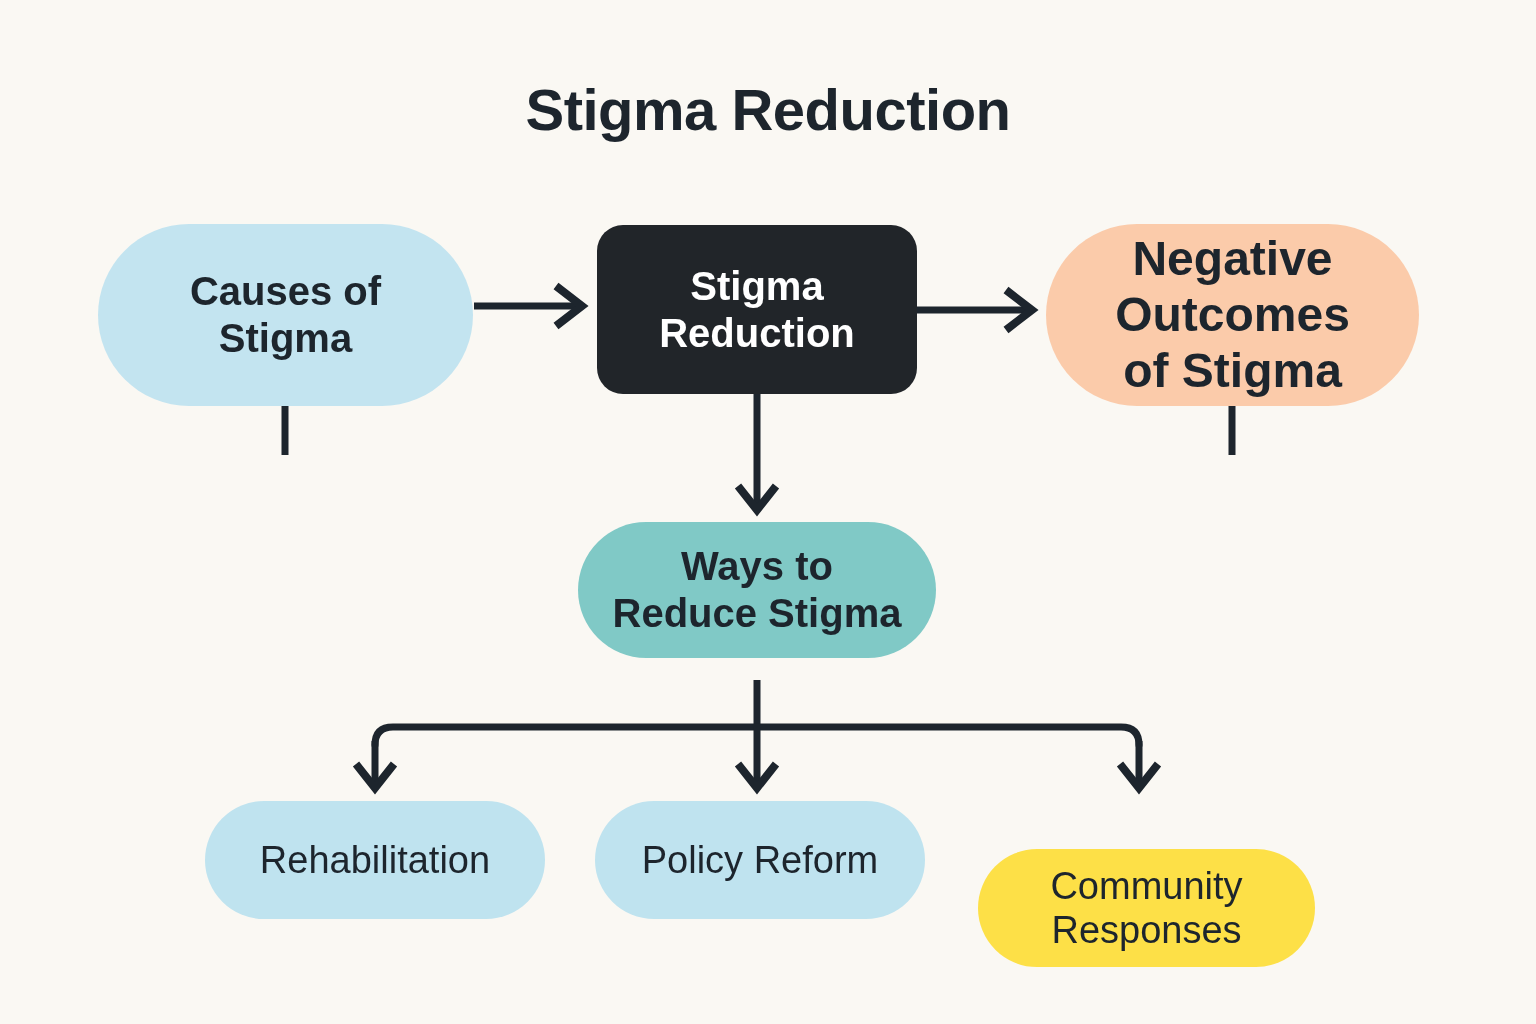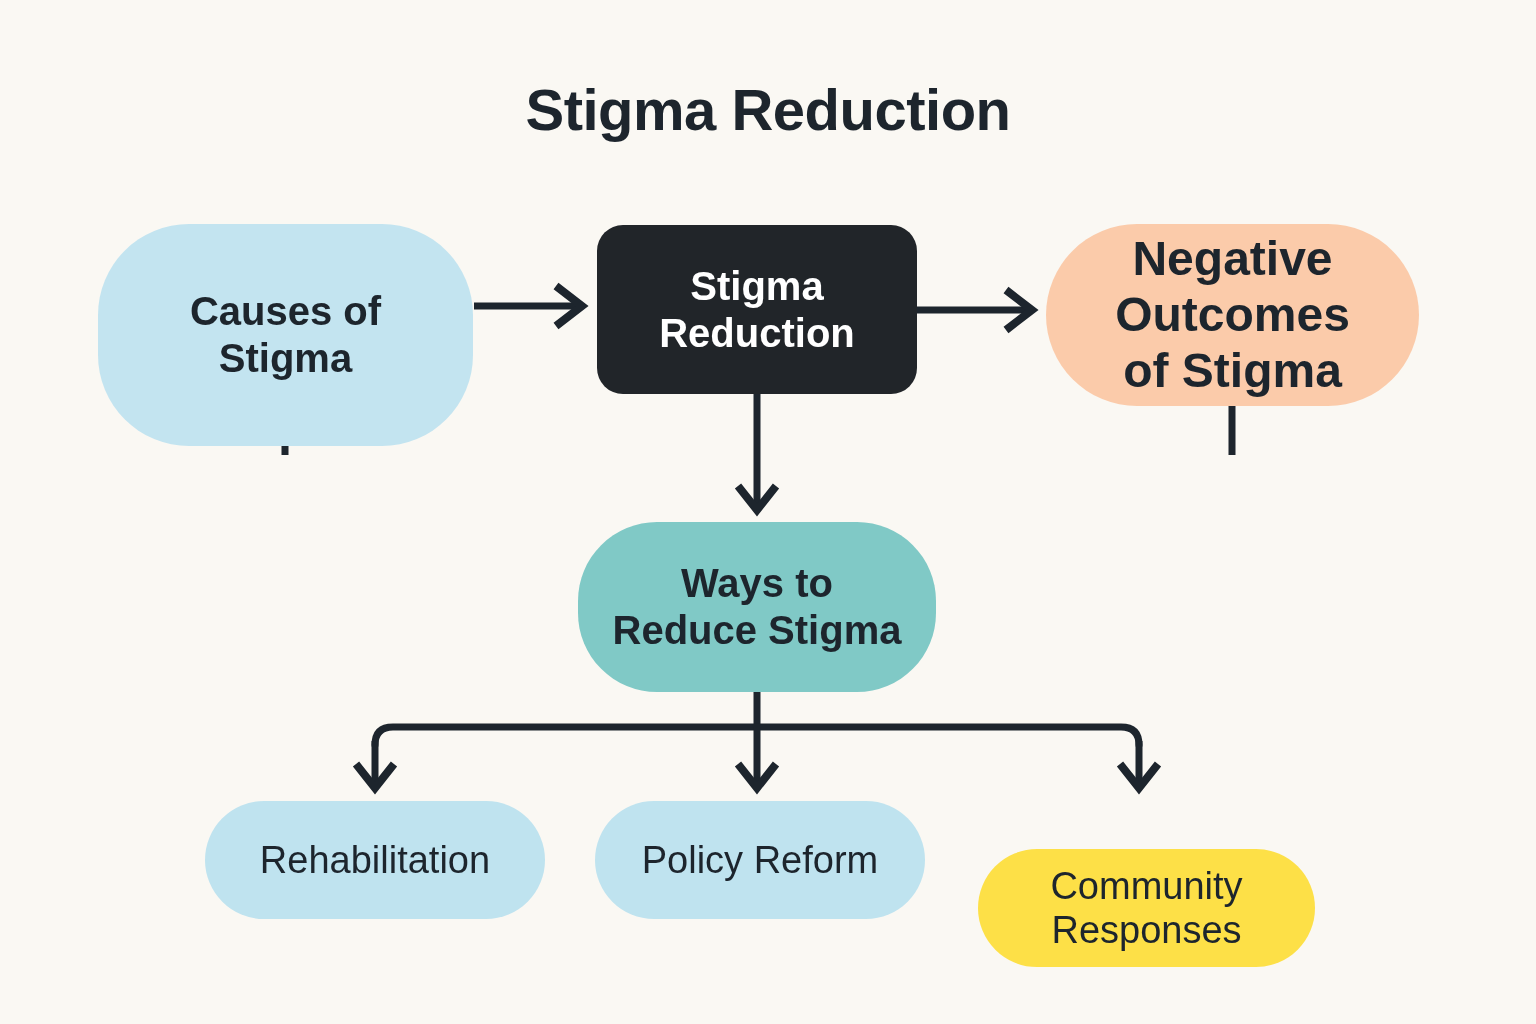--- a/index.html
+++ b/index.html
@@ -51,21 +51,21 @@
     padding: 4px 14px;
   }
   .node .label {
     display: block;
     width: 100%;
     white-space: pre-line;
   }
 
   
   #node-causes {
-    left: 98px;  top: 224px;  width: 375px; height: 222px;
+    left: 98px;  top: 224px;  width: 375px; height: 182px;
     background: #c3e4f0;
     border-radius: 91px;
     font-size: 40px;
     font-weight: bold;
   }
   #node-cycles {
     left: 98px;  top: 455px;  width: 375px; height: 167px;
     background: #bfe3ef;
     border-radius: 60px;
     font-size: 34px;
@@ -73,21 +73,21 @@
   }
   #node-core {
     left: 597px; top: 225px;  width: 320px; height: 169px;
     background: #212529;
     border-radius: 26px;
     color: #ffffff;
     font-size: 40px;
     font-weight: bold;
   }
   #node-ways {
-    left: 578px; top: 522px;  width: 358px; height: 170px;
+    left: 578px; top: 522px;  width: 358px; height: 136px;
     background: #80c9c6;
     border-radius: 79px;
     font-size: 40px;
     font-weight: bold;
   }
   #node-negative {
     left: 1046px; top: 224px; width: 373px; height: 182px;
     background: #fbcbaa;
     border-radius: 91px;
     font-size: 48px;

